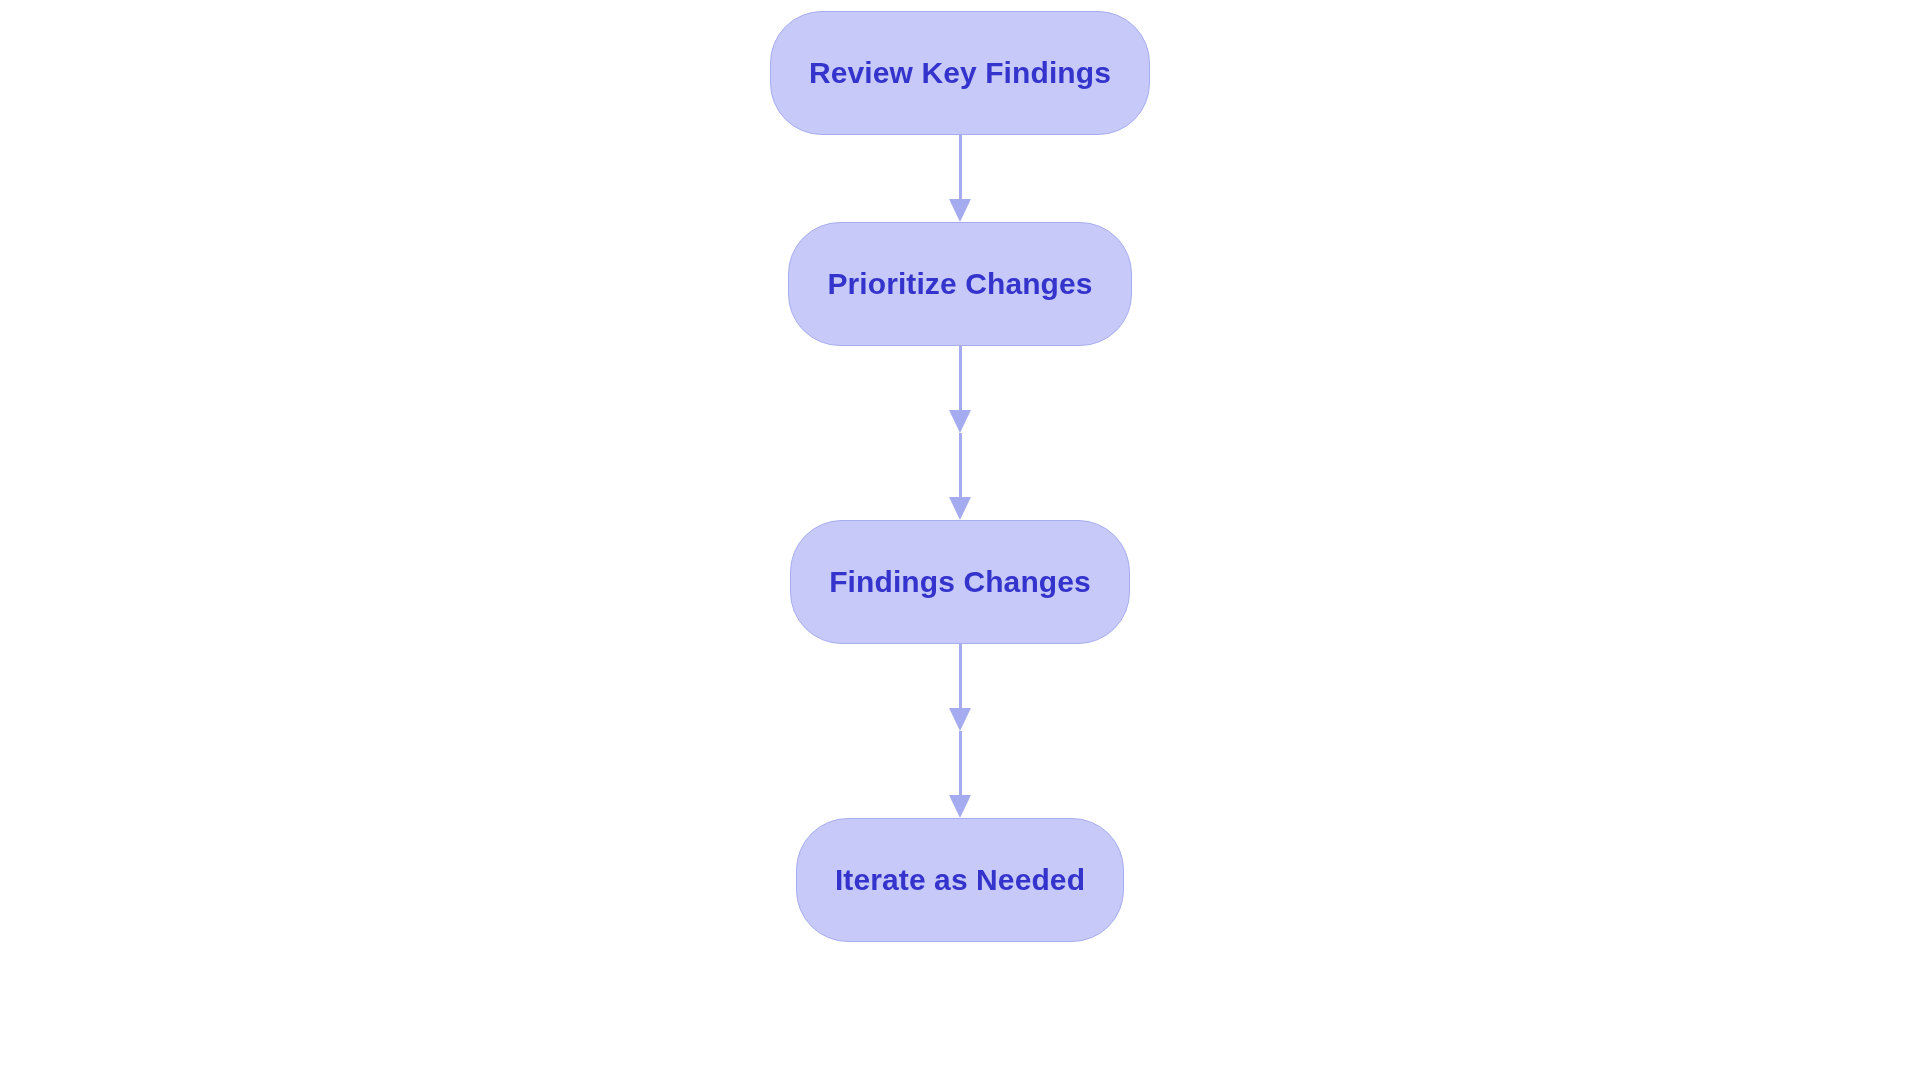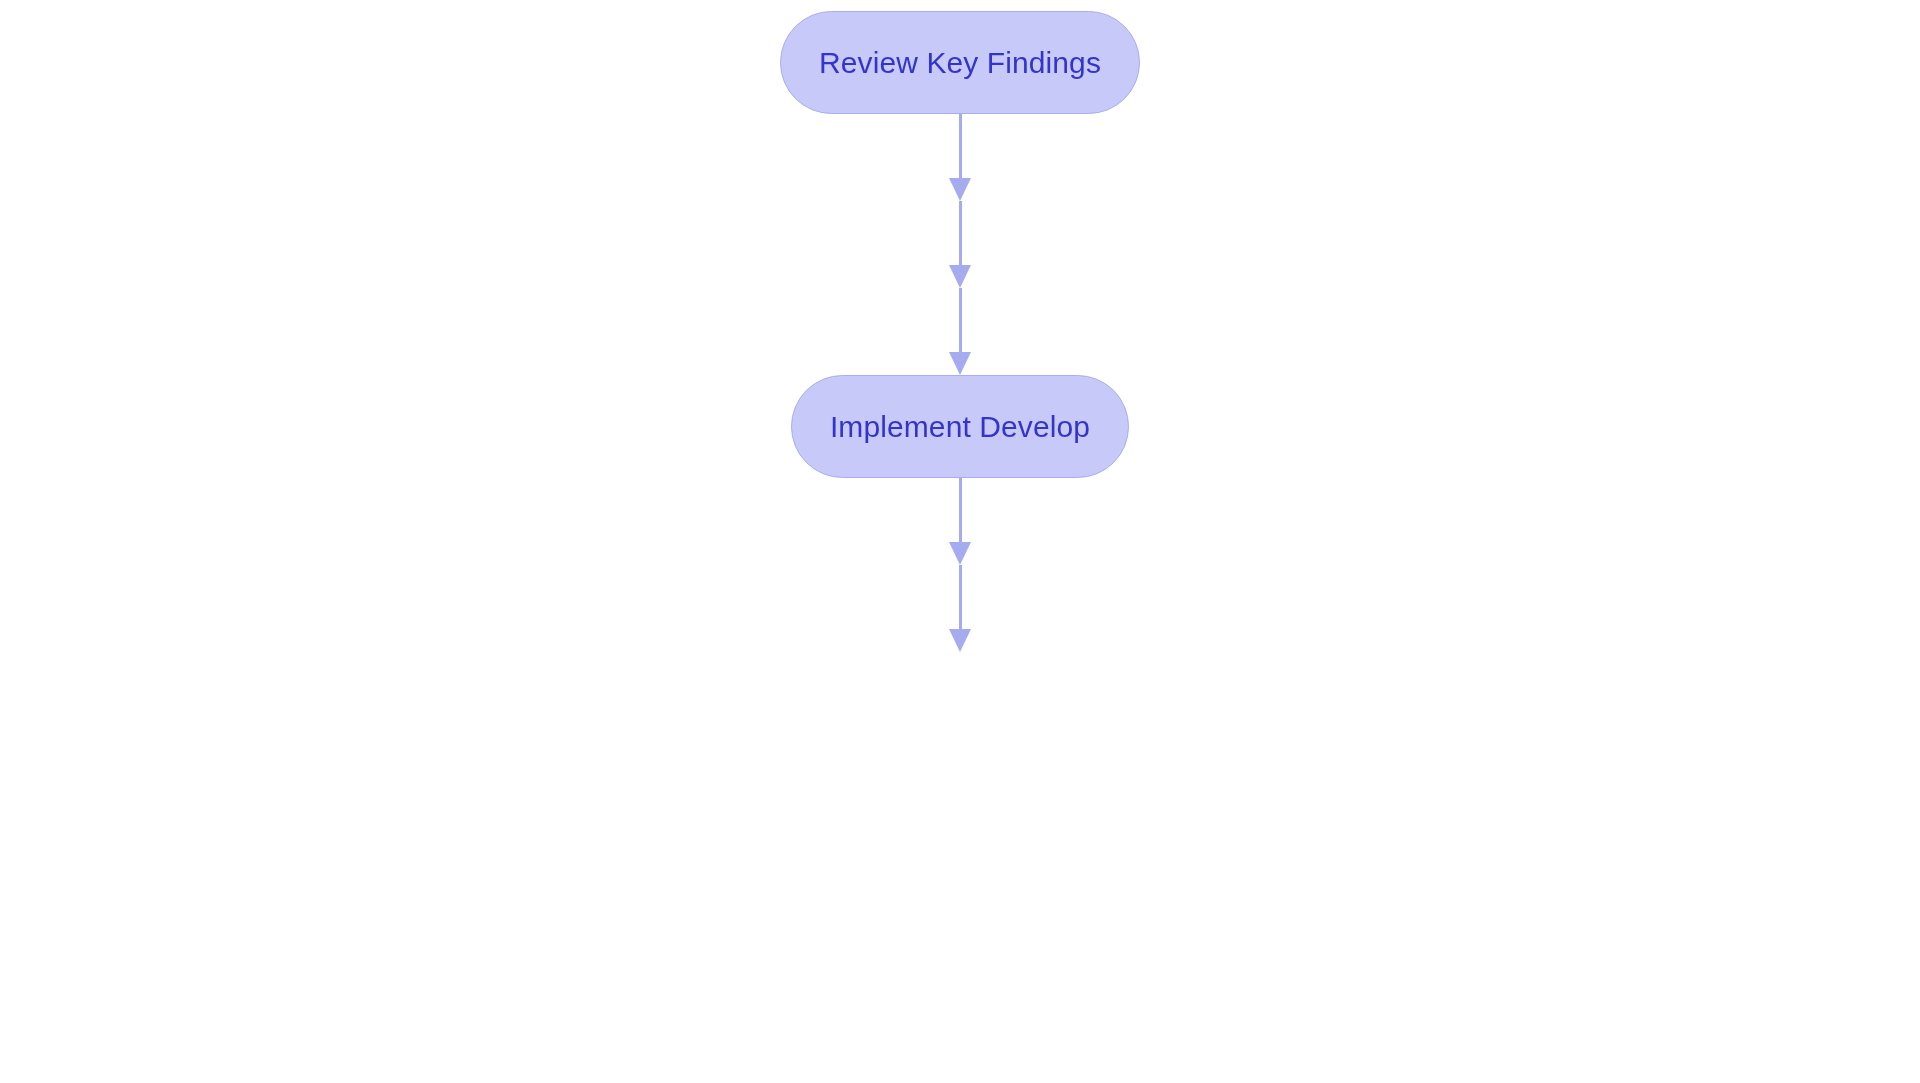--- a/index.html
+++ b/index.html
@@ -28,29 +28,30 @@
     width: 1920px;
     height: 1083px;
     display: flex;
     flex-direction: column;
     align-items: center;
     justify-content: flex-start;
   }
 
   .flow-node {
     box-sizing: border-box;
-    height: 103px;
+    height: 124px;
     display: flex;
     align-items: center;
     justify-content: center;
     background: #c7caf9;
     border: 1.6px solid #a7adf0;
     border-radius: 52px;
     padding: 0 38px;
     flex: 0 0 auto;
+    font-weight: bold;
   }
 
   .flow-node-label {
     font-family: "Liberation Sans", sans-serif;
     font-size: 30px;
     line-height: 1;
     letter-spacing: 0.1px;
     color: #3434cc;
     white-space: nowrap;
   }
@@ -94,42 +95,48 @@
 
     <div class="flow-node">
       <span class="flow-node-label">Review Key Findings</span>
     </div>
 
     <div class="flow-connector">
       <div class="connector-line"></div>
       <div class="connector-head"></div>
     </div>
 
+    <div class="flow-node">
+      <span class="flow-node-label">Prioritize Changes</span>
+    </div>
 
     <div class="flow-connector">
       <div class="connector-line"></div>
       <div class="connector-head"></div>
     </div>
 
 
     <div class="flow-connector">
       <div class="connector-line"></div>
       <div class="connector-head"></div>
     </div>
 
     <div class="flow-node">
-      <span class="flow-node-label">Implement Develop</span>
+      <span class="flow-node-label">Findings Changes</span>
     </div>
 
     <div class="flow-connector">
       <div class="connector-line"></div>
       <div class="connector-head"></div>
     </div>
 
 
     <div class="flow-connector">
       <div class="connector-line"></div>
       <div class="connector-head"></div>
     </div>
 
+    <div class="flow-node">
+      <span class="flow-node-label">Iterate as Needed</span>
+    </div>
 
   </div>
 </div>
 
 </body></html>

